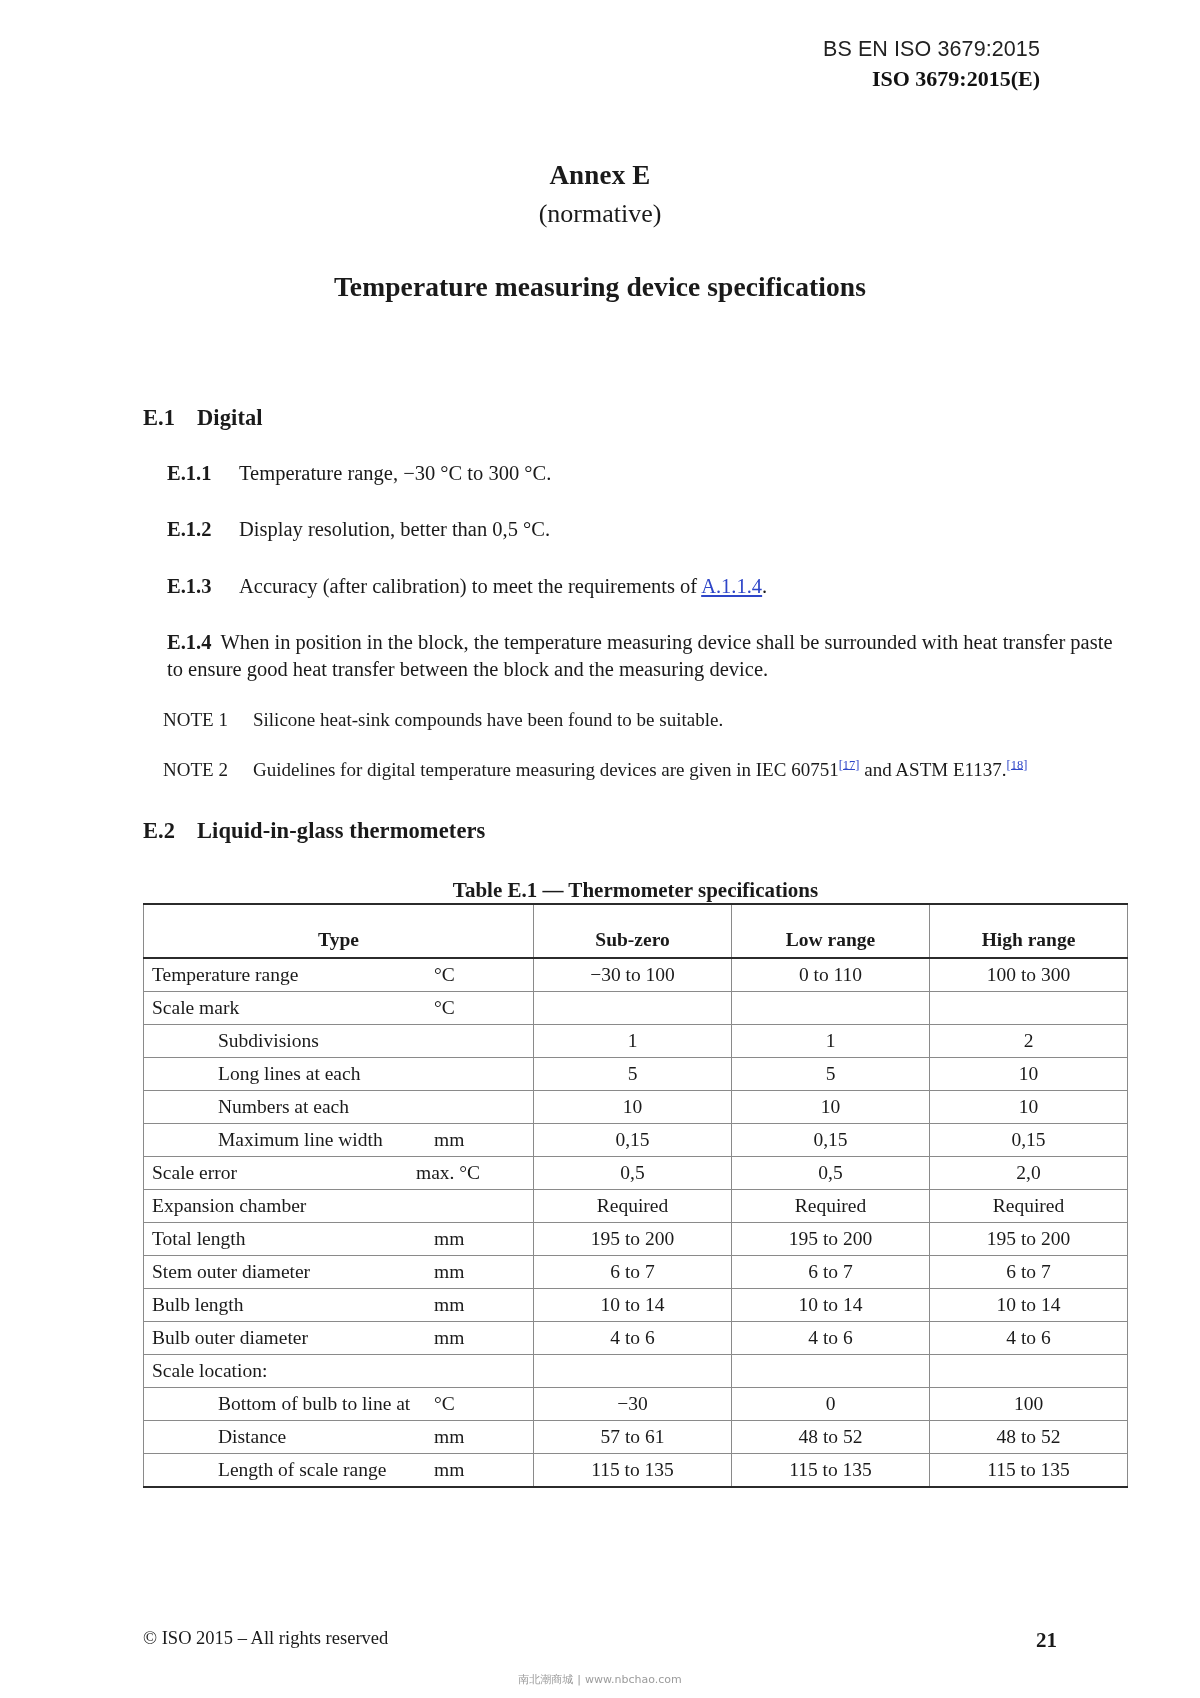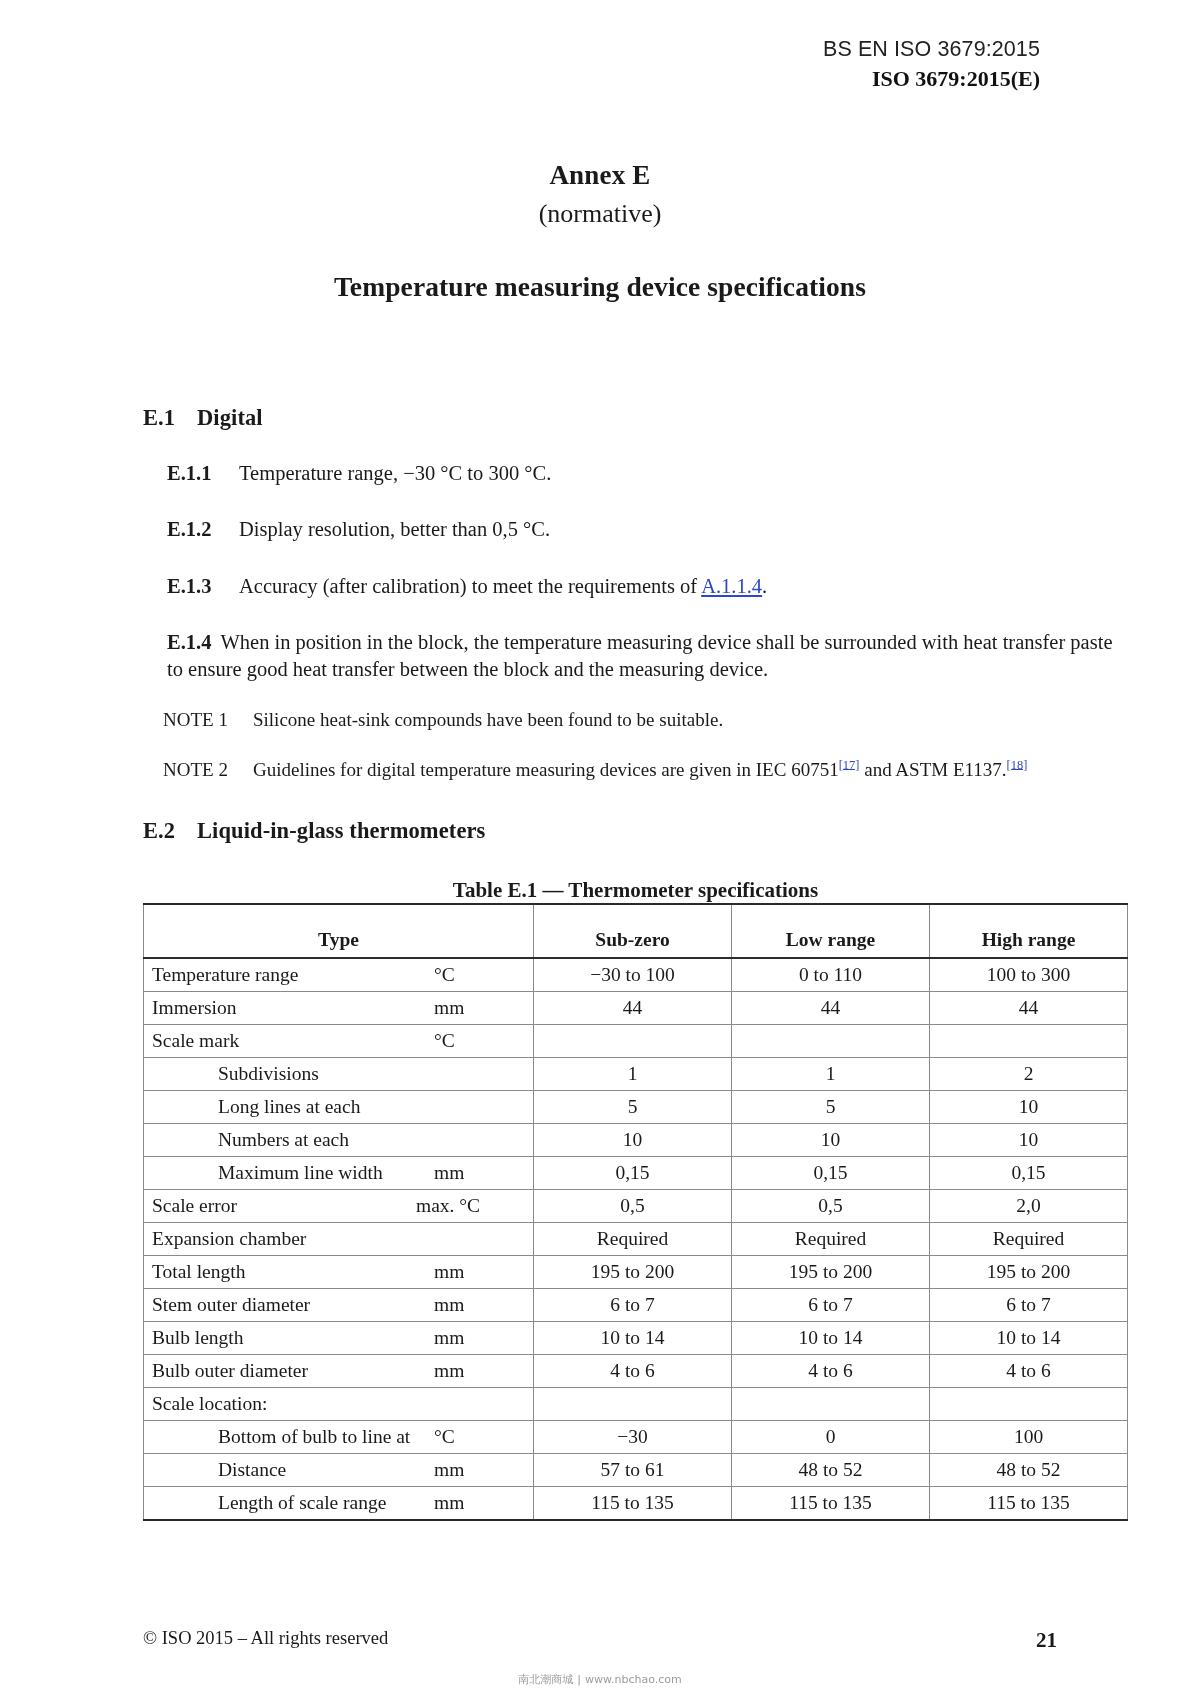--- a/index.html
+++ b/index.html
@@ -261,26 +261,20 @@
         </tr>
       </thead>
       <tbody id="spec-body">
           <tr>
             <td class="label-cell"><span class="lbl-text">Temperature range</span><span class="unit">°C</span></td>
             <td class="valcell">−30 to 100</td>
             <td class="valcell">0 to 110</td>
             <td class="valcell">100 to 300</td>
           </tr>
           <tr>
-            <td class="label-cell"><span class="lbl-text">Immersion</span><span class="unit">mm</span></td>
-            <td class="valcell">44</td>
-            <td class="valcell">44</td>
-            <td class="valcell">44</td>
-          </tr>
-          <tr>
             <td class="label-cell"><span class="lbl-text">Scale mark</span><span class="unit">°C</span></td>
             <td class="valcell"></td>
             <td class="valcell"></td>
             <td class="valcell"></td>
           </tr>
           <tr>
             <td class="label-cell indent"><span class="lbl-text">Subdivisions</span><span class="unit"></span></td>
             <td class="valcell">1</td>
             <td class="valcell">1</td>
             <td class="valcell">2</td>

